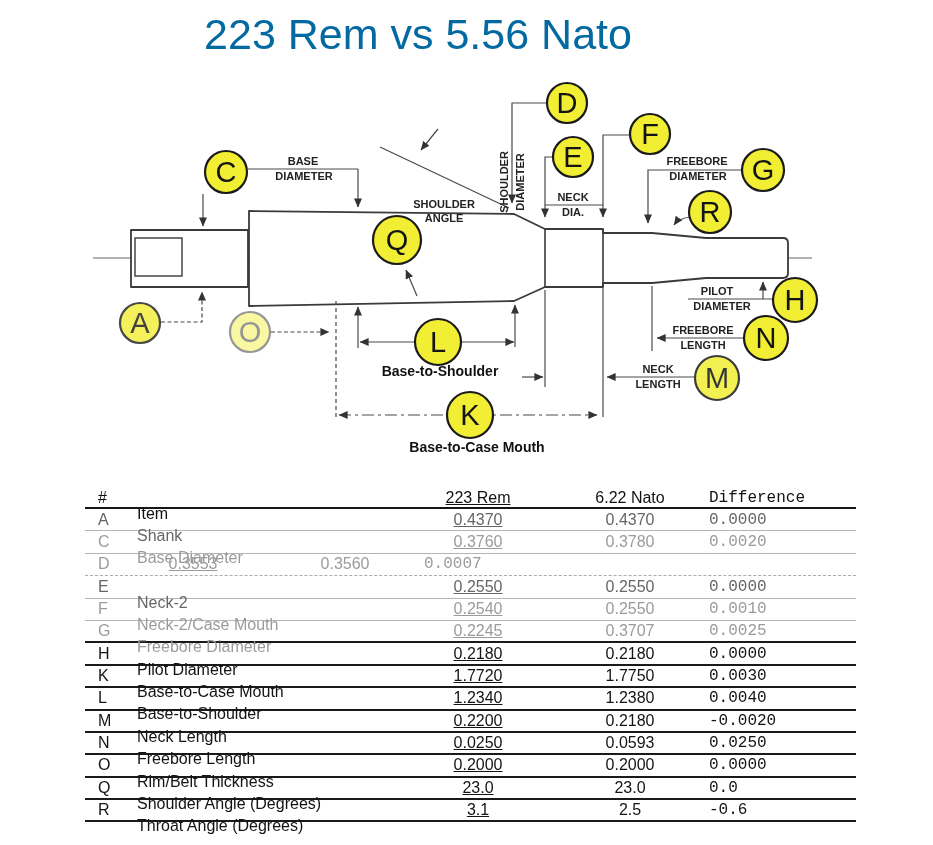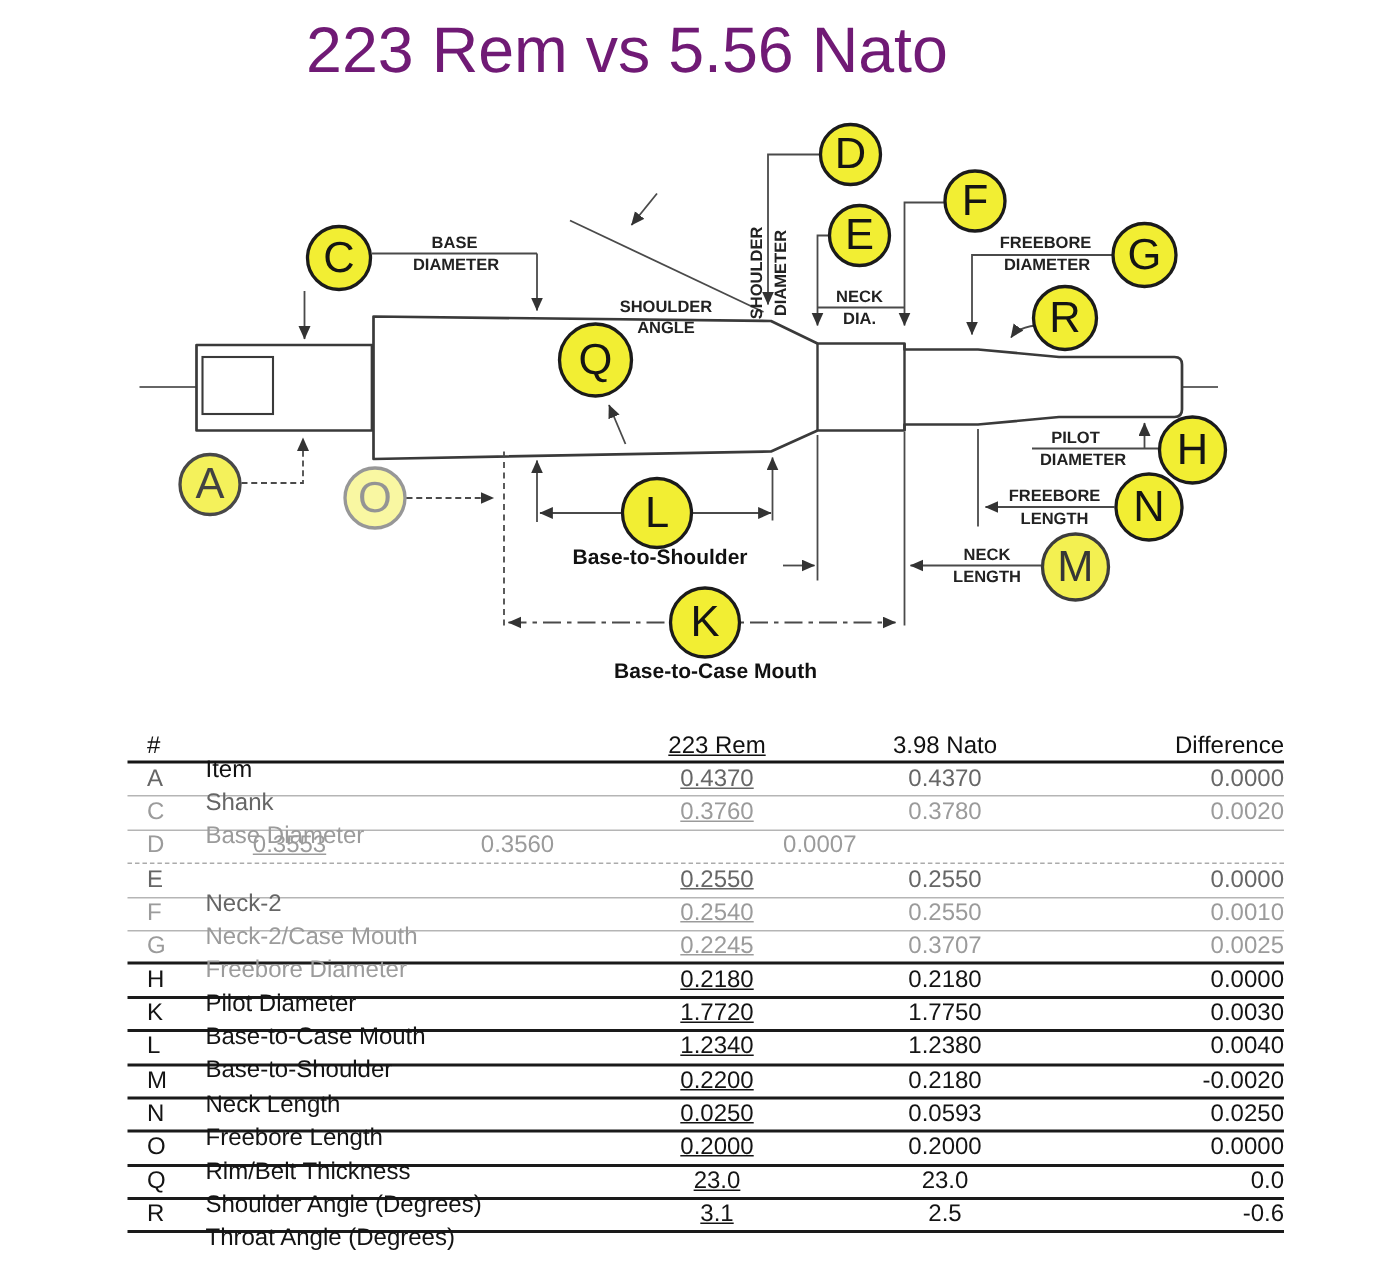--- a/index.html
+++ b/index.html
@@ -1,19 +1,19 @@
 <!DOCTYPE html>
 <html><head>
 <meta charset="utf-8">
 <style>
   html,body{margin:0;padding:0;background:#ffffff;}
   body{position:relative;width:933px;height:845px;overflow:hidden;
        font-family:"Liberation Sans",sans-serif;}
   .title{position:absolute;top:10px;left:0;width:836px;text-align:center;
-         font-size:43px;color:#701a75;white-space:nowrap;}
+         font-size:43px;color:#0369a1;white-space:nowrap;}
   svg{position:absolute;top:0;left:0;}
   svg .lbl{font:bold 11px "Liberation Sans",sans-serif;fill:#222;text-anchor:middle;}
   svg .lblb{font:bold 14px "Liberation Sans",sans-serif;fill:#111;text-anchor:middle;}
   svg .blet{font:400 29px "Liberation Sans",sans-serif;fill:#141414;text-anchor:middle;}
   svg .badge{fill:#f2ee33;stroke:#1b1b1b;stroke-width:2.2;}
   svg .ld{stroke:#4a4a4a;stroke-width:1.2;fill:none;}
   svg .prof{stroke:#3a3a3a;stroke-width:1.8;fill:#fff;stroke-linejoin:round;}
 
   .spec-table{position:absolute;top:488px;left:85px;width:771px;font-size:16px;}
   .trow,.thead{display:flex;align-items:center;box-sizing:border-box;}
@@ -21,21 +21,21 @@
   .trow{height:22.4px;border-bottom:2px solid #1a1a1a;color:#141414;}
   .trow.rule-light{border-bottom:1.6px solid #b5b5b5;}
   .trow.rule-dashed{border-bottom:1.6px dashed #ababab;}
   .trow.tone-faded{color:#9b9b9b;}
   .trow.tone-dim{color:#666666;}
   .cell{box-sizing:border-box;white-space:nowrap;overflow:visible;}
   .c-num{width:35px;padding-left:13px;}
   .c-item{width:285px;padding-left:17px;margin-top:32px;}
   .c-rem{width:146px;text-align:center;text-decoration:underline;}
   .c-nato{width:158px;text-align:center;}
-  .c-diff{width:147px;text-align:right;}
+  .c-diff{width:147px;text-align:left;font-family:Liberation Mono, monospace;}
 </style>
 </head>
 <body>
 
 <div class="title">223 Rem vs 5.56 Nato</div>
 
 <svg width="933" height="480" viewBox="0 0 933 480">
   <defs>
     <marker id="ah" markerWidth="11" markerHeight="9" refX="8.6" refY="4" orient="auto-start-reverse" markerUnits="userSpaceOnUse">
       <path d="M0 0 L9 4 L0 8 Z" fill="#333"></path>
@@ -160,21 +160,21 @@
     <circle class="badge" cx="710" cy="212" r="21"></circle>
     <text class="blet" x="710" y="212" dominant-baseline="central">R</text>
   </g>
 </svg>
 
 <div class="spec-table">
   <div class="thead">
     <div class="cell c-num">#</div>
     <div class="cell c-item">Item</div>
     <div class="cell c-rem">223 Rem</div>
-    <div class="cell c-nato">3.98 Nato</div>
+    <div class="cell c-nato">6.22 Nato</div>
     <div class="cell c-diff">Difference</div>
   </div>
   <div>
       <div class="trow tone-dim rule-light">
         <div class="cell c-num">A</div>
         <div class="cell c-item">Shank</div>
         <div class="cell c-rem">0.4370</div>
         <div class="cell c-nato">0.4370</div>
         <div class="cell c-diff">0.0000</div>
       </div>

